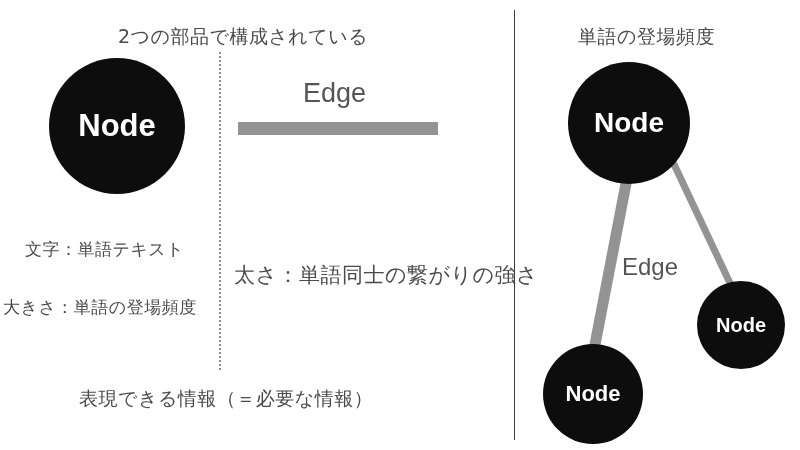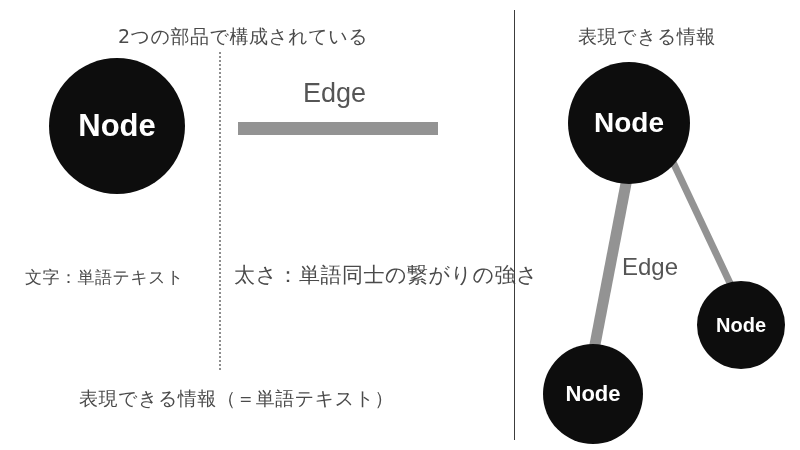--- a/index.html
+++ b/index.html
@@ -88,21 +88,21 @@
 
   #dotted-divider {
     position: absolute;
     left: 219px;
     top: 52px;
     width: 0;
     height: 318px;
     border-left: 2px dotted #8e8e8e;
   }
 
-  #legend-text-char   { left: 25px;  top: 238px; font-size: 17px; margin-top: 28px; }
+  #legend-text-char   { left: 25px;  top: 238px; font-size: 17px; }
   #legend-text-size   { left: 3px;   top: 296px; font-size: 17px; }
   #legend-text-weight { left: 234px; top: 261px; font-size: 21px; }
 
   #left-panel-caption {
     left: 79px;
     top: 386px;
     font-size: 19px;
   }
 
   
@@ -164,28 +164,29 @@
   </div>
 
   <div class="latin" id="edge-legend-label">Edge</div>
 
   <div id="edge-legend-bar"></div>
 
   <div id="dotted-divider"></div>
 
   <div class="jp" id="legend-text-char">文字：単語テキスト</div>
 
+  <div class="jp" id="legend-text-size">大きさ：単語の登場頻度</div>
 
   <div class="jp" id="legend-text-weight">太さ：単語同士の繋がりの強さ</div>
 
-  <div class="jp" id="left-panel-caption">表現できる情報（＝単語テキスト）</div>
+  <div class="jp" id="left-panel-caption">表現できる情報（＝必要な情報）</div>
 
   <div id="panel-divider"></div>
 
-  <div class="jp" id="right-panel-title">表現できる情報</div>
+  <div class="jp" id="right-panel-title">単語の登場頻度</div>
 
   <svg id="network-svg" viewBox="0 0 285 450">
 
     <line x1="114" y1="168" x2="78" y2="355" stroke="#939393" stroke-width="11"></line>
 
     <line x1="157" y1="160" x2="222" y2="298" stroke="#939393" stroke-width="7"></line>
   </svg>
 
   <div class="net-node" id="net-node-main">
     <span>Node</span>

